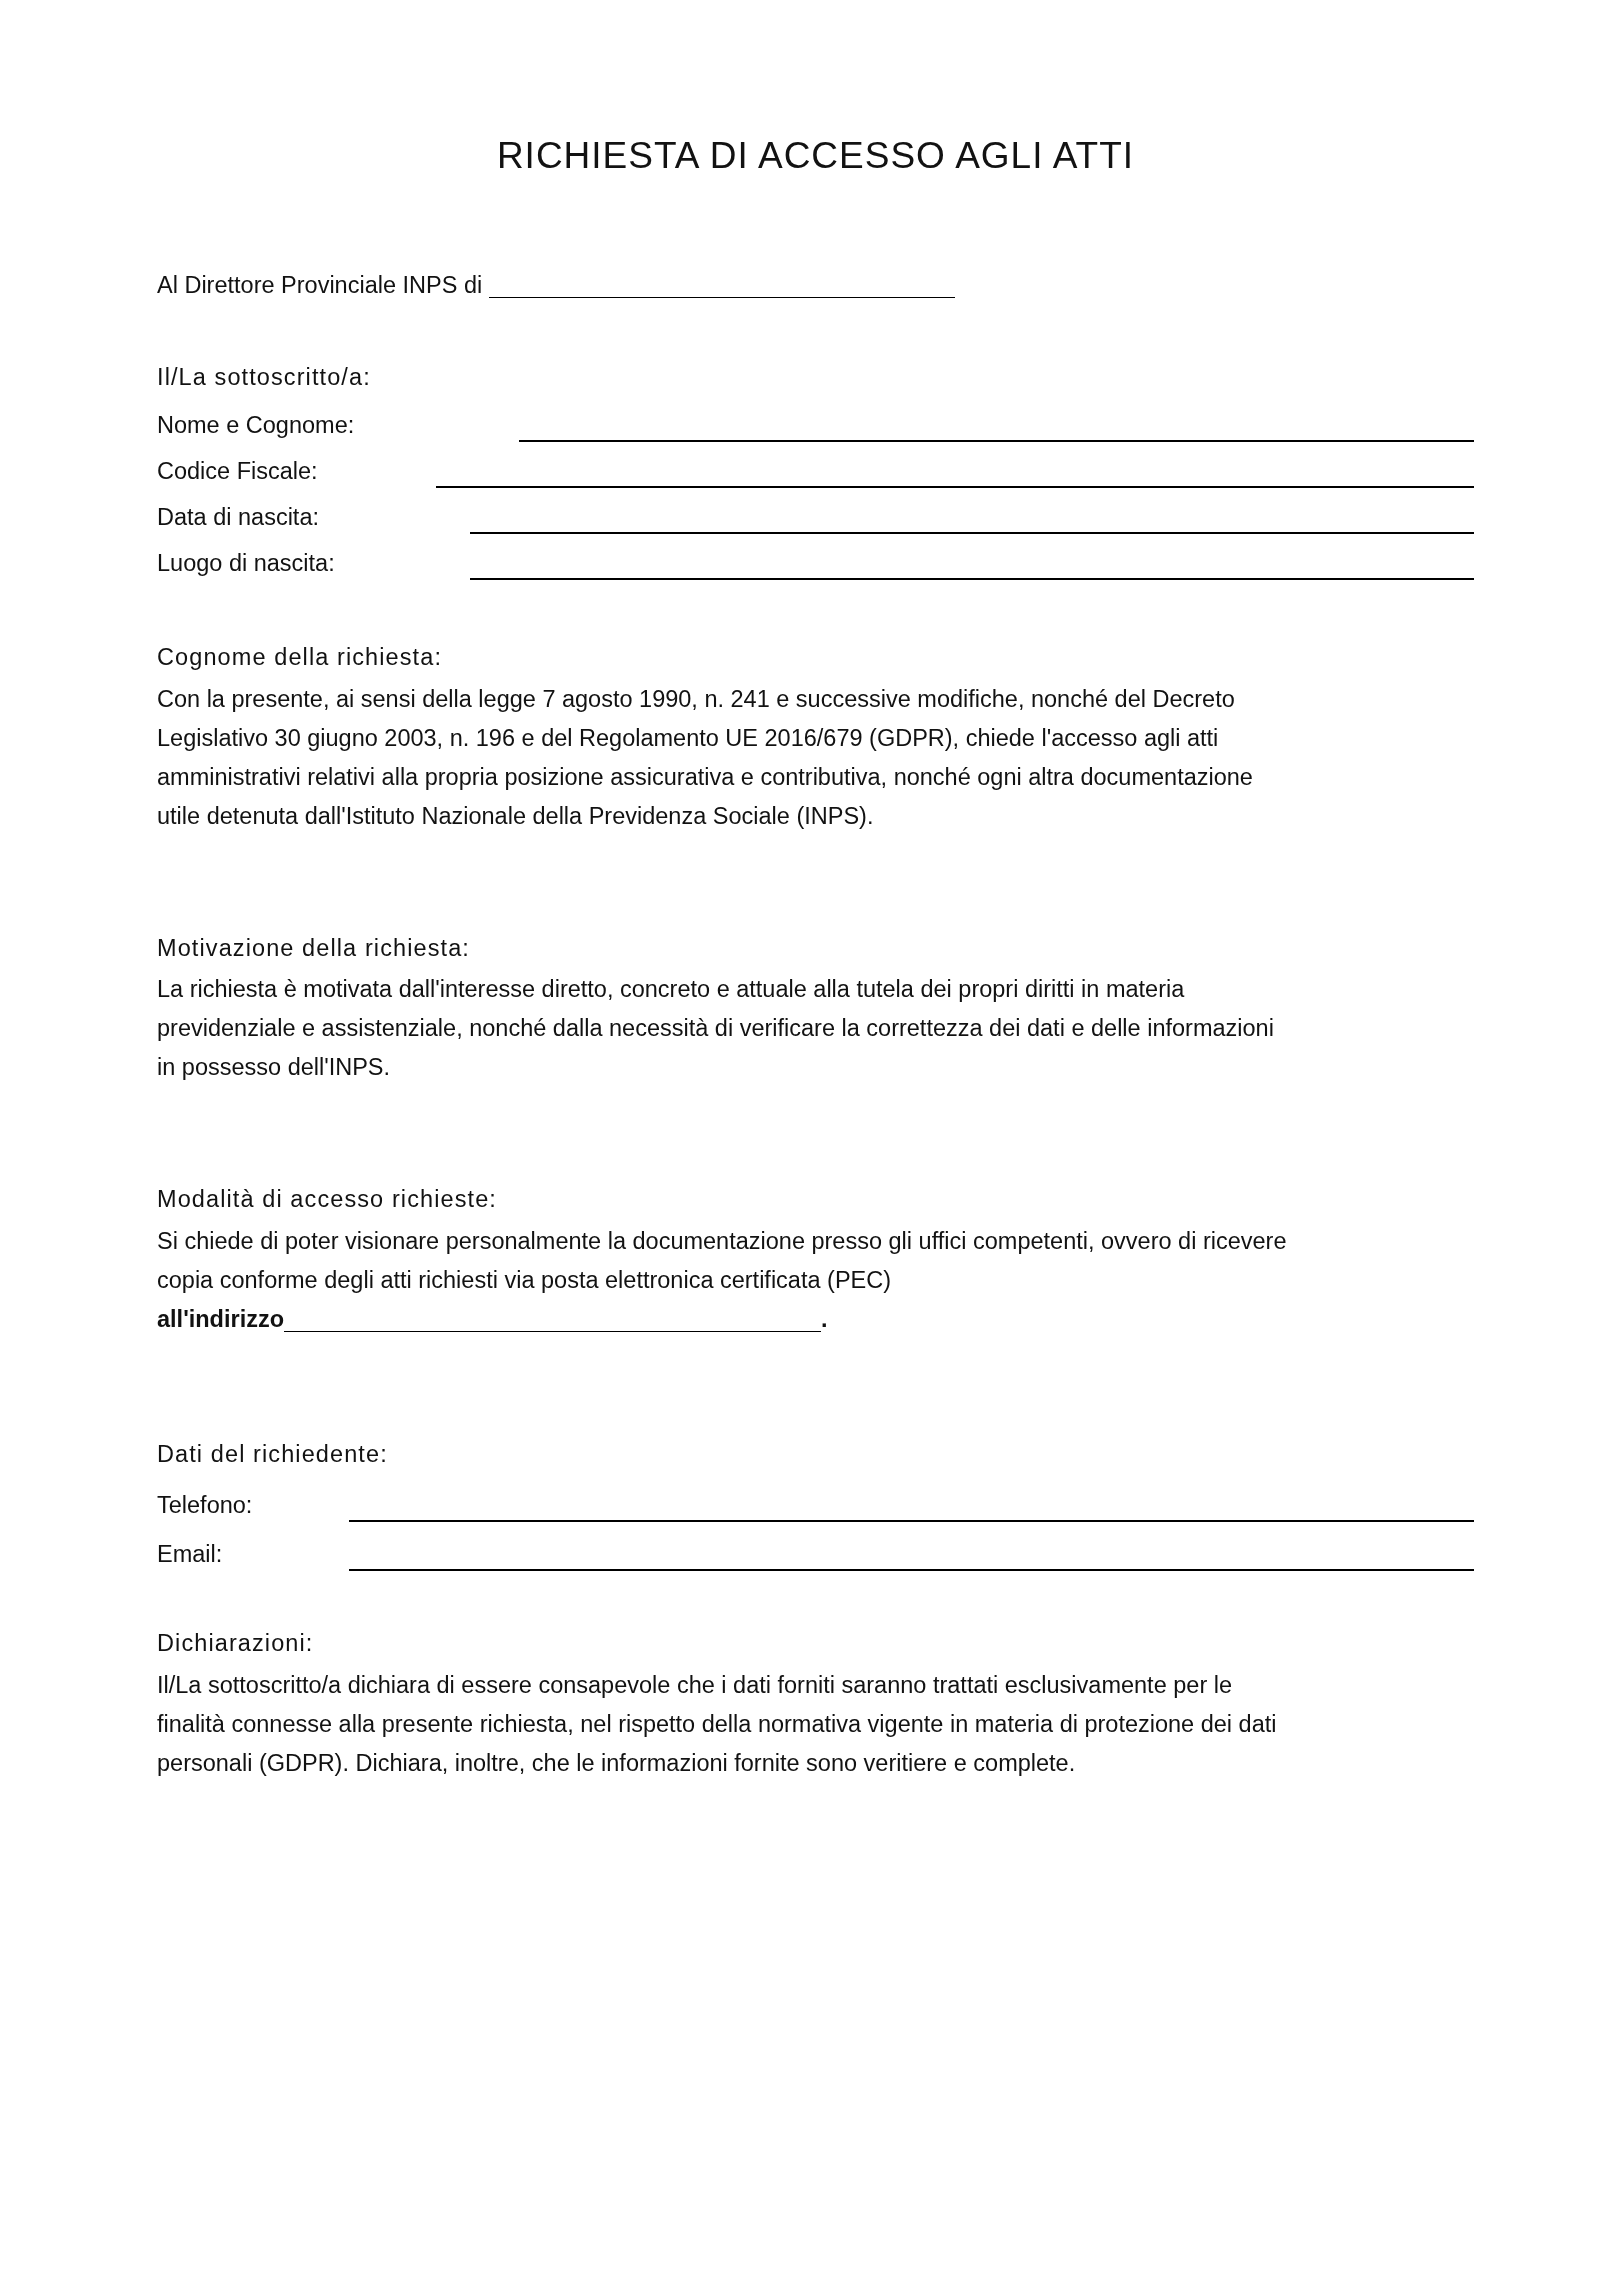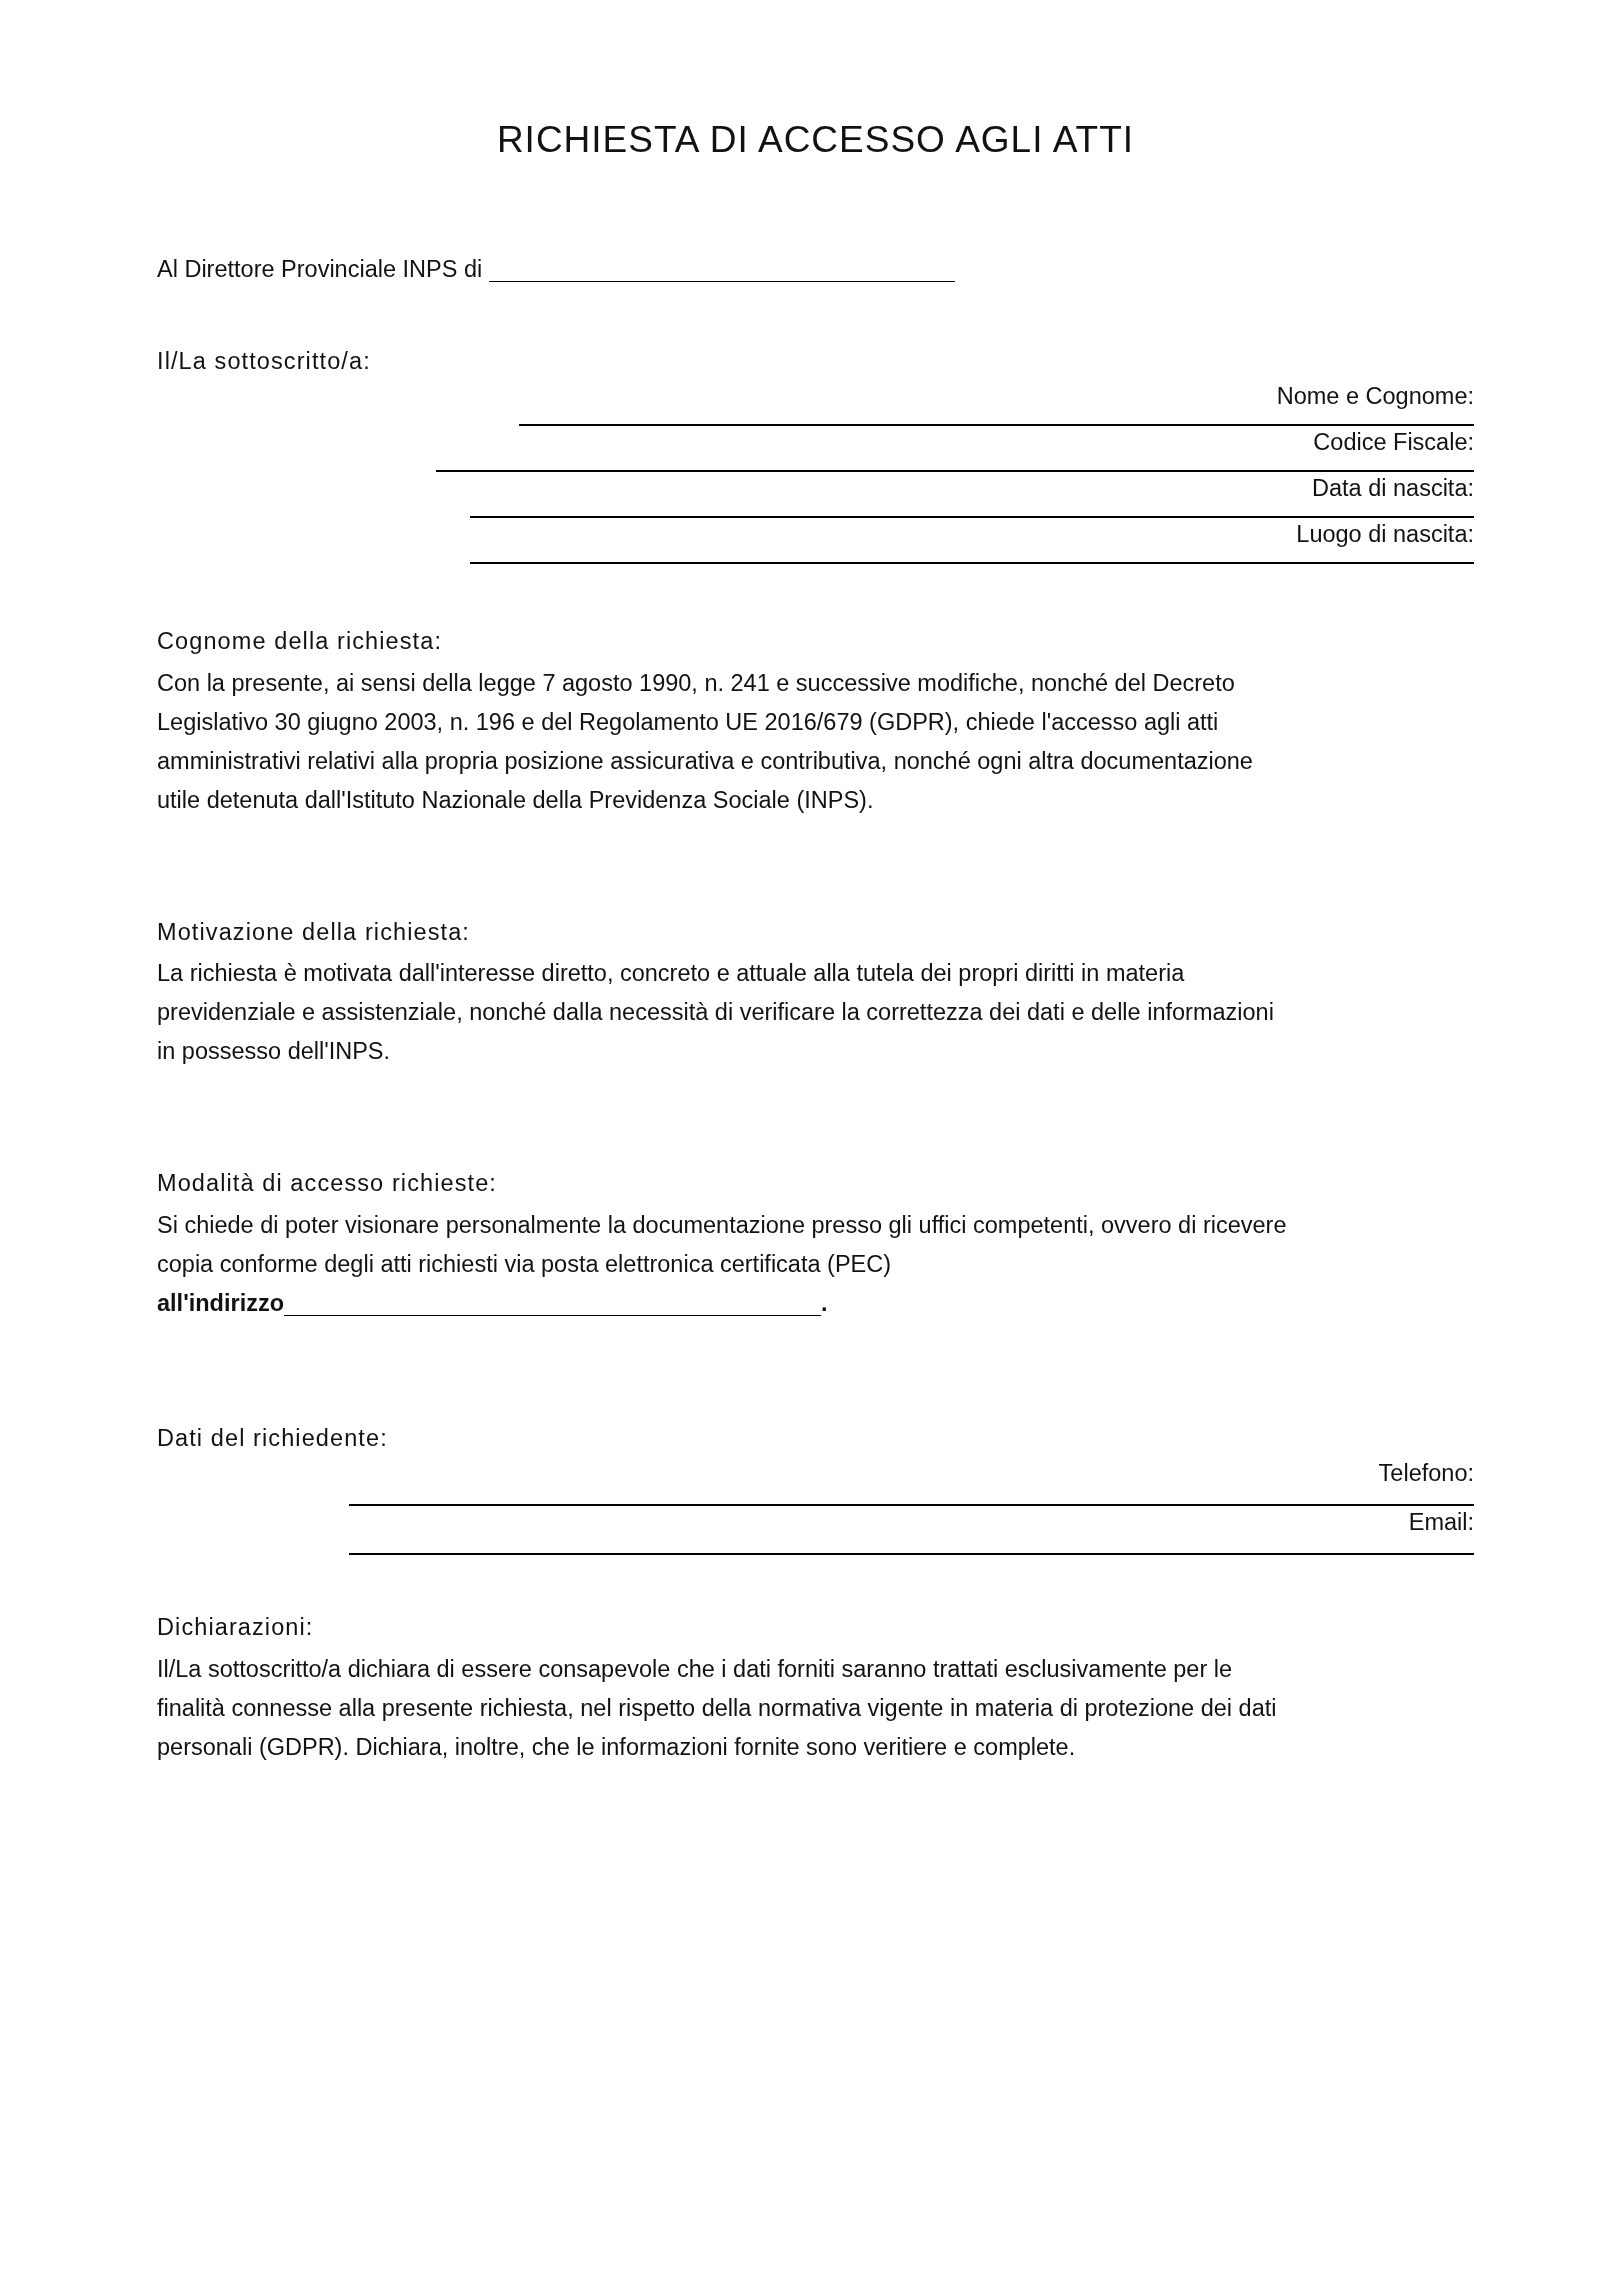--- a/index.html
+++ b/index.html
@@ -10,21 +10,21 @@
     margin: 0 auto;
     background: #ffffff;
     color: #121212;
     font-family: "Liberation Sans", "DejaVu Sans", sans-serif;
     font-size: 23.5px;
     overflow: hidden;
   }
   .content { padding: 0 147px 0 157px; }
 
   .doc-title {
-    margin: 0;
+    margin: 16px;
     padding-top: 118px;
     line-height: 43px;
     font-size: 37px;
     font-weight: 400;
     letter-spacing: 1px;
     text-align: center;
     white-space: nowrap;
   }
 
   .addressee { margin-top: 94px; line-height: 29px; white-space: nowrap; }
@@ -47,21 +47,20 @@
     white-space: pre-line;
     margin-right: -59px; 
   }
 
   .fields { margin-top: 3.9px; }
   .frow {
     display: flex;
     justify-content: space-between;
     align-items: flex-end;
     height: 46px;
-    flex-direction: column;
   }
   .frow2 { height: 49px; justify-content: space-between; }
   .frow .lbl { line-height: 33px; white-space: nowrap; }
   .ln {
     height: 0;
     border-bottom: 2.9px solid #000;
     flex: 0 0 auto;
   }
   .thin {
     display: inline-block;

